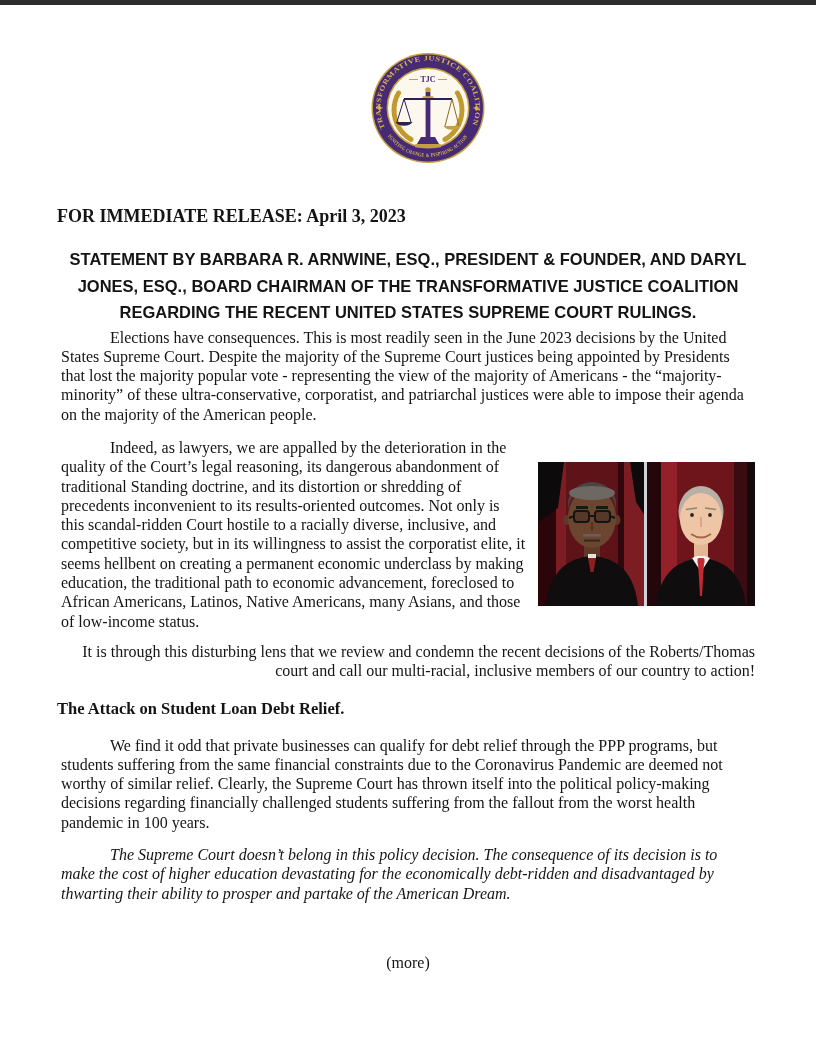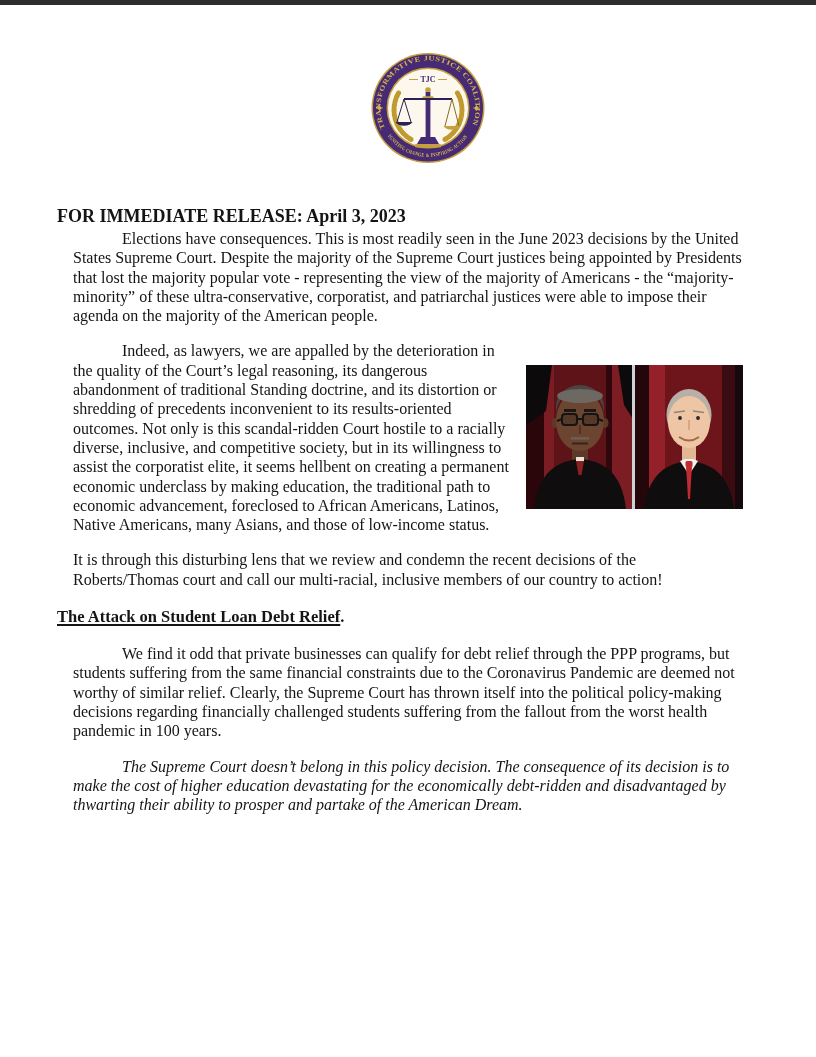--- a/index.html
+++ b/index.html
@@ -4,31 +4,31 @@
 <style>
   html,body{margin:0;padding:0;background:#ffffff;}
   .page{position:relative;width:816px;height:1057px;background:#ffffff;overflow:hidden;
         font-family:"Liberation Serif","DejaVu Serif",serif;color:#141414;}
   .top-bar{width:816px;height:5px;background:#2d2d2d;}
   .logo-wrap{width:114px;height:112px;margin:48px auto 0;transform:translateX(20px);}
   .content{padding:0 57px;}
   .release{margin:40px 0 0;font-weight:bold;font-size:18px;line-height:22px;}
   .headline{margin:19px 0 0;font-family:"Liberation Sans","DejaVu Sans",sans-serif;
             font-weight:bold;font-size:16.5px;line-height:26.5px;text-align:center;}
-  .para{margin:16px;font-size:16px;line-height:19.3px;}
+  .para{margin:4px;font-size:16px;line-height:19.3px;}
   .indent{text-indent:49px;}
   .p1{margin-top:2px;}
   .p2{margin-top:14px;}
-  .p3{margin-top:11px;}
+  .p3{margin-top:11px;text-align:right;}
   .p4{margin-top:17px;font-family:Liberation Serif, serif;}
   .p5{margin-top:13px;font-style:italic;}
   .photo-float{float:right;width:217px;height:144px;margin:24px 0 0 12px;}
   .photo-float svg{display:block;border:0;}
   .section-heading{margin:17px 0 0;font-size:16.5px;font-weight:bold;line-height:21px;}
-  .section-heading .underlined{text-decoration:underline;text-decoration-thickness:1.5px;text-underline-offset:2px;}
+  .section-heading .underlined{text-decoration-thickness:1.5px;text-underline-offset:2px;}
   .more{margin:50px 0 0;text-align:center;font-size:16px;line-height:19.3px;}
 </style>
 </head>
 <body>
 
 <div class="page">
   <div class="top-bar"></div>
 
   <div class="logo-wrap">
     <svg width="114" height="112" viewBox="0 0 114 112">
@@ -70,20 +70,21 @@
         <path d="M72.5,73 A9,5.5 0 0 0 89.5,73 Z" fill="#c5a043"></path>
         <path d="M50,84 L64,84 L68,91 L46,91 Z" fill="#472a74"></path>
         <rect x="44" y="91" width="26" height="3.6" rx="1.4" fill="#c5a043"></rect>
       </g>
     </svg>
   </div>
 
   <div class="content">
     <p class="release">FOR IMMEDIATE RELEASE: April 3, 2023</p>
 
+    <h1 class="headline">STATEMENT BY BARBARA R. ARNWINE, ESQ., PRESIDENT &amp; FOUNDER, AND DARYL JONES, ESQ., BOARD CHAIRMAN OF THE TRANSFORMATIVE JUSTICE COALITION REGARDING THE RECENT UNITED STATES SUPREME COURT RULINGS.</h1>
 
     <p class="para indent p1">Elections have consequences.  This is most readily seen in the June 2023 decisions by the United States Supreme Court.   Despite the majority of the Supreme Court justices being appointed by Presidents that lost the majority popular vote - representing the view of the majority of Americans - the “majority-minority” of these ultra-conservative, corporatist, and patriarchal justices were able to impose their agenda on the majority of the American people.</p>
 
     <p class="para indent p2"><span class="photo-float">
           <svg width="217" height="144" viewBox="0 0 217 144">
           <rect x="0" y="0" width="217" height="144" fill="#5e1319"></rect>
           <g>
             <rect x="0" y="0" width="18" height="144" fill="#2a050a"></rect>
             <rect x="18" y="0" width="10" height="144" fill="#7c1d24"></rect>
             <rect x="80" y="0" width="6" height="144" fill="#30070c"></rect>
@@ -132,14 +133,15 @@
         </span><span>Indeed, as lawyers, we are appalled by the deterioration in the quality of the Court’s legal reasoning, its dangerous abandonment of traditional Standing doctrine, and its distortion or shredding of precedents inconvenient to its results-oriented outcomes. Not only is this scandal-ridden Court hostile to a racially diverse, inclusive, and competitive society, but in its willingness to assist the corporatist elite, it seems hellbent on creating a permanent economic underclass by making education, the traditional path to economic advancement, foreclosed to African Americans, Latinos, Native Americans, many Asians, and those of low-income status.</span></p>
 
     <p class="para p3">It is through this disturbing lens that we review and condemn the recent decisions of the Roberts/Thomas court and call our multi-racial, inclusive members of our country to action!</p>
 
     <h2 class="section-heading"><span class="underlined">The Attack on Student Loan Debt Relief</span><span>.</span></h2>
 
     <p class="para indent p4">We find it odd that private businesses can qualify for debt relief through the PPP programs, but students suffering from the same financial constraints due to the Coronavirus Pandemic are deemed not worthy of similar relief.  Clearly, the Supreme Court has thrown itself into the political policy-making decisions regarding financially challenged students suffering from the fallout from the worst health pandemic in 100 years.</p>
 
     <p class="para indent p5">The Supreme Court doesn’t belong in this policy decision. The consequence of its decision is to make the cost of higher education devastating for the economically debt-ridden and disadvantaged by thwarting their ability to prosper and partake of the American Dream.</p>
 
+    <p class="more">(more)</p>
   </div>
 </div>
 
 </body></html>

